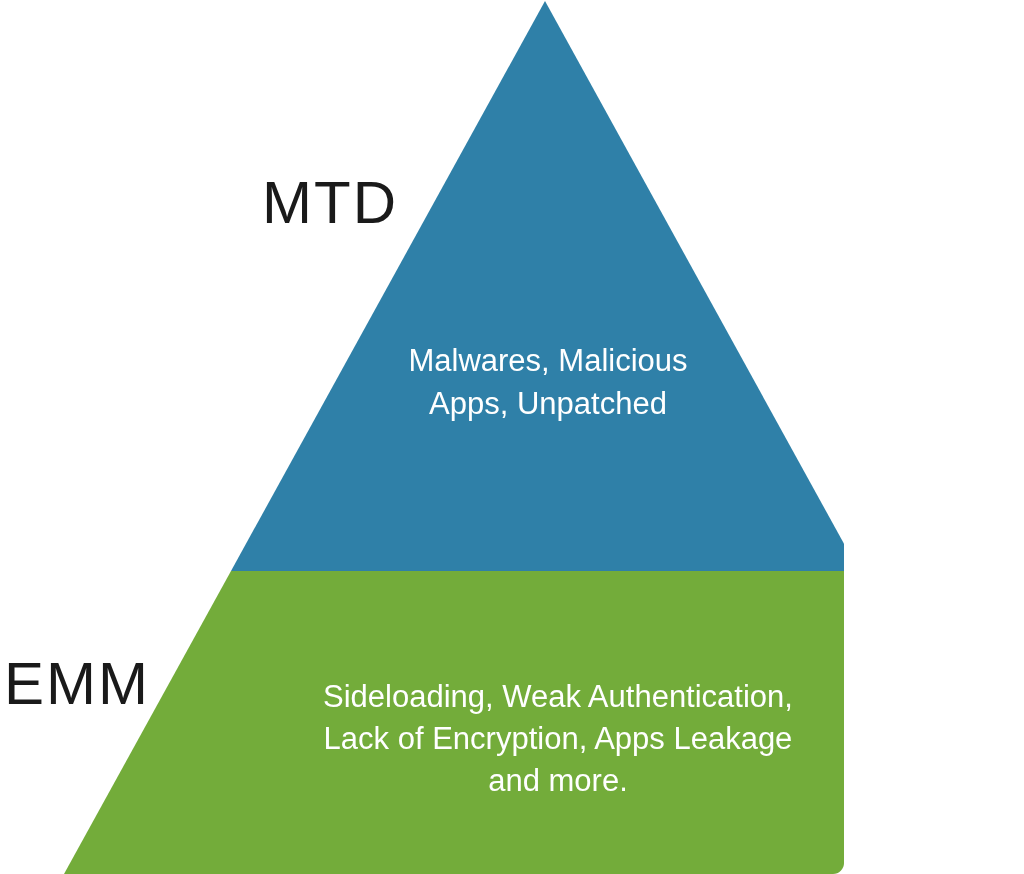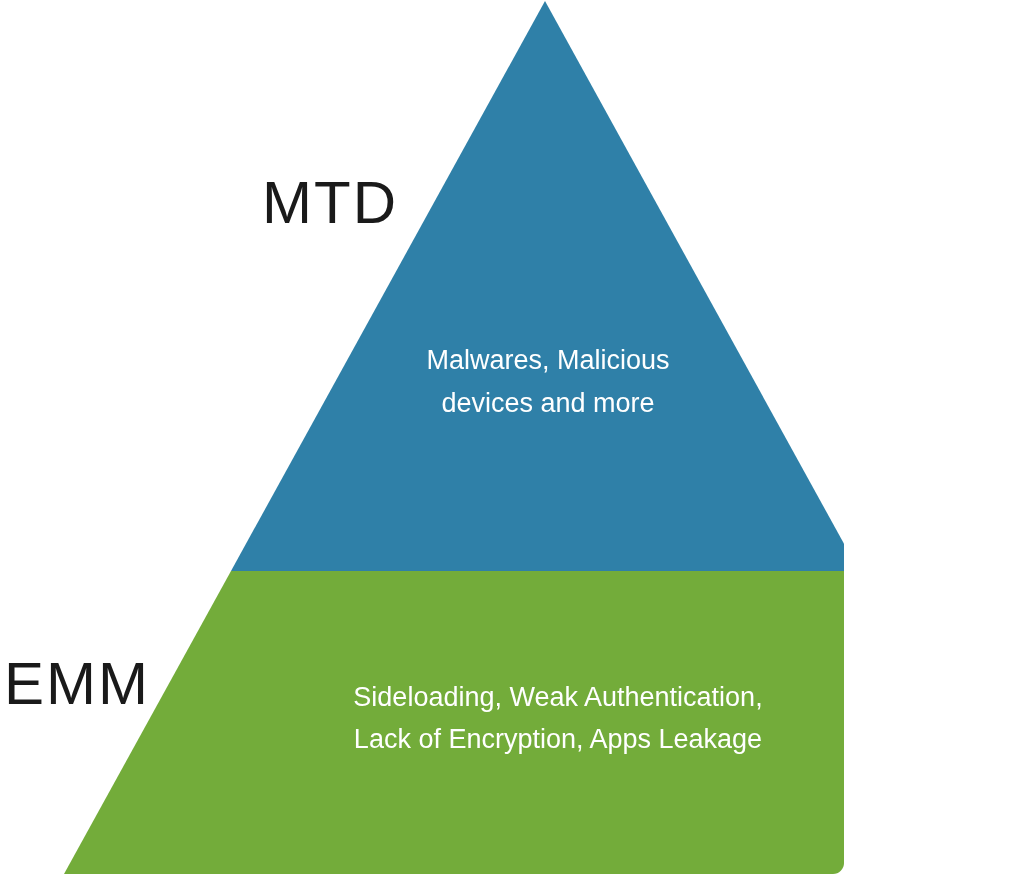--- a/index.html
+++ b/index.html
@@ -40,21 +40,21 @@
   }
   .side-label.emm {
     left: 4px;
     top: 637px;
     margin-top: 16px;
   }
   .layer-text {
     position: absolute;
     color: #ffffff;
     text-align: center;
-    font-size: 27px;
+    font-size: 31px;
     font-weight: 400;
   }
   .layer-text.mtd-text {
     left: 348px;
     top: 339px;
     width: 400px;
     line-height: 43px;
   }
   .layer-text.emm-text {
     left: 258px;
@@ -75,21 +75,22 @@
     <polygon points="545,1 859,571 231,571" fill="#2f80a8"></polygon>
     <polygon points="231,571 859,571 1026,874 64,874" fill="#73ac3a"></polygon>
   </svg>
 
   <div class="side-label mtd">MTD</div>
 
   <div class="side-label emm">EMM</div>
 
   <div class="layer-text mtd-text">
     <div class="text-line">Malwares, Malicious</div>
-    <div class="text-line">devices and more</div>
+    <div class="text-line">Apps, Unpatched</div>
   </div>
 
   <div class="layer-text emm-text">
     <div class="text-line">Sideloading, Weak Authentication,</div>
     <div class="text-line">Lack of Encryption, Apps Leakage</div>
+    <div class="text-line">and more.</div>
   </div>
 
 </div>
 
 </body></html>

